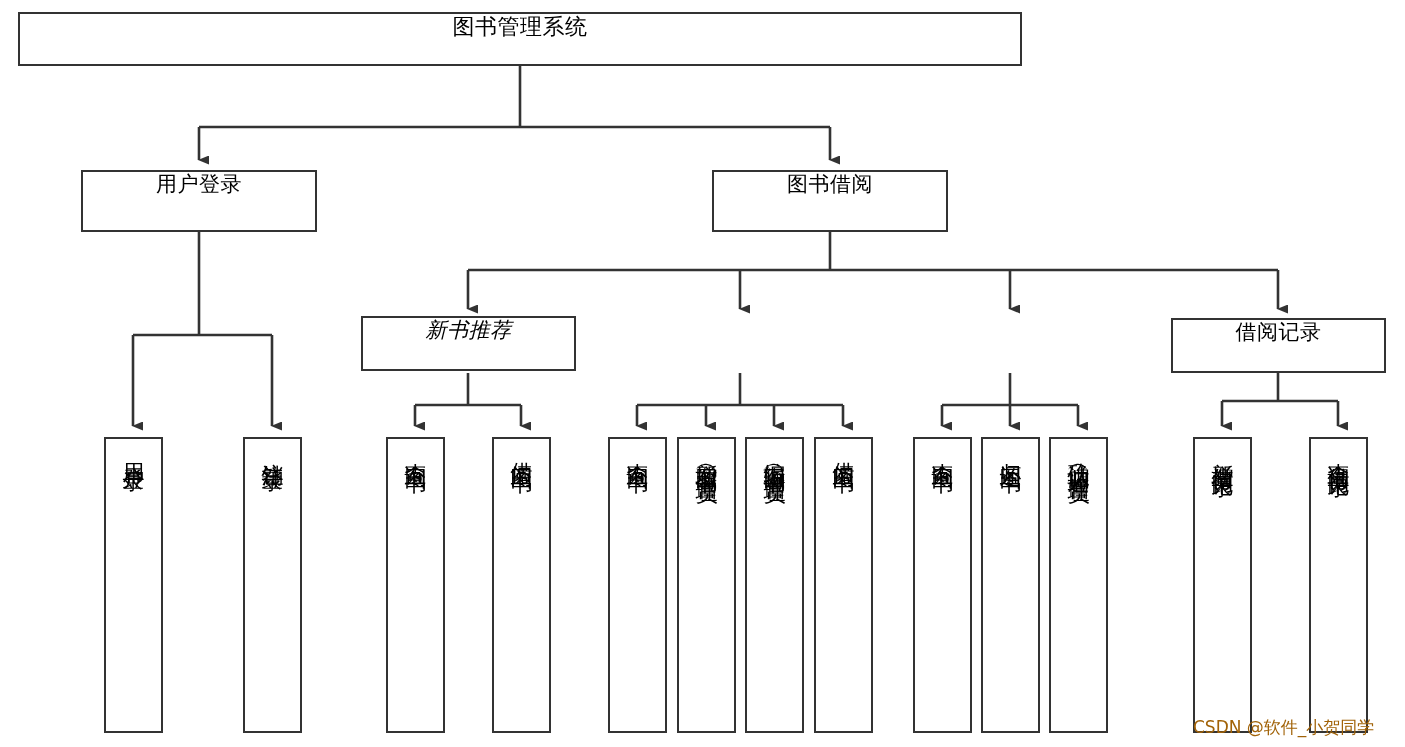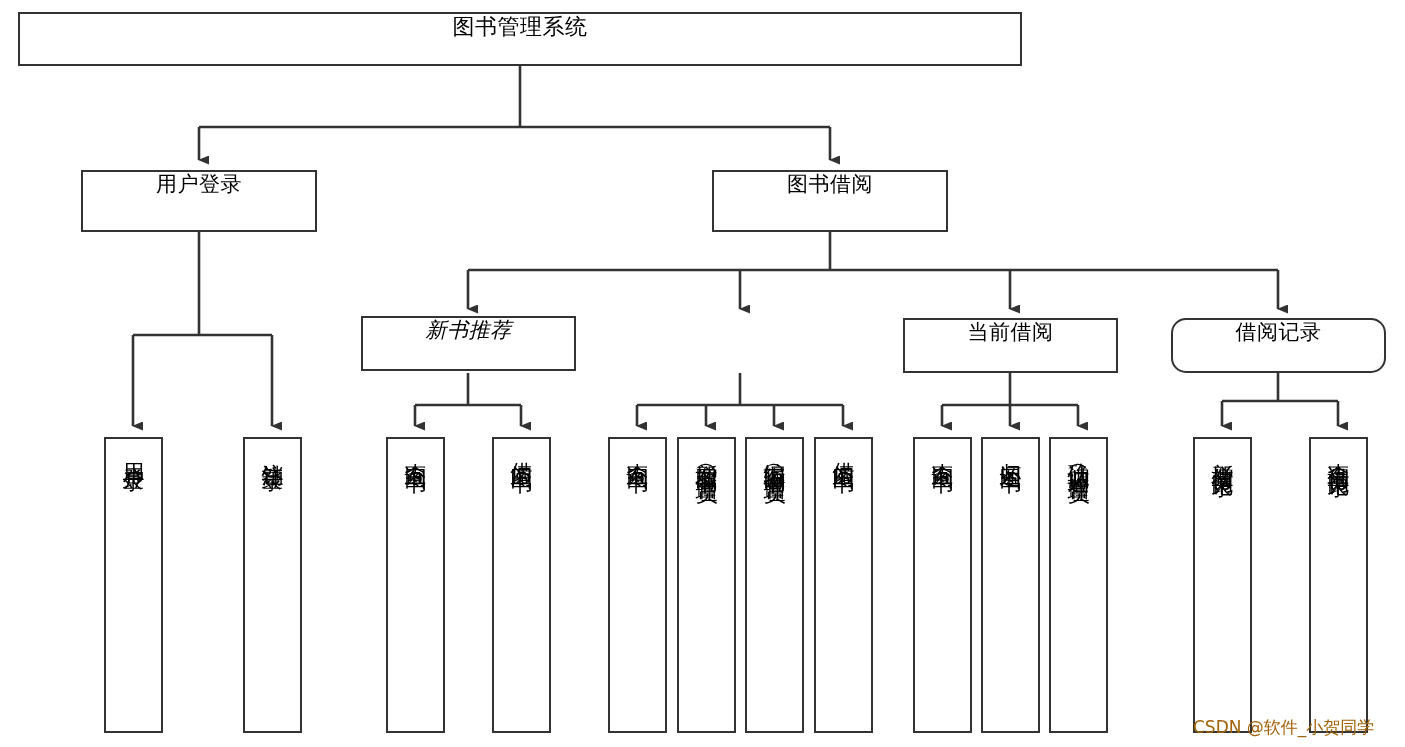--- a/index.html
+++ b/index.html
@@ -136,24 +136,21 @@
   <div class="node horiz" style="left:81px; top:170px; width:236px; height:62px;">
     <span class="node-label">用户登录</span>
   </div>
   <div class="node horiz" style="left:712px; top:170px; width:236px; height:62px;">
     <span class="node-label">图书借阅</span>
   </div>
 
   <div class="node horiz" style="left:361px; top:316px; width:215px; height:55px;font-style:italic;">
     <span class="node-label">新书推荐</span>
   </div>
-  <div class="node horiz" style="left:903px; top:318px; width:215px; height:55px;">
-    <span class="node-label">当前借阅</span>
-  </div>
-  <div class="node horiz" style="left:1171px; top:318px; width:215px; height:55px;border-radius:15px;">
+  <div class="node horiz" style="left:1171px; top:318px; width:215px; height:55px;">
     <span class="node-label">借阅记录</span>
   </div>
 
   <div class="node vert" style="left:104px; top:437px; width:59px; height:296px;">
     <span class="node-label">用户登录</span>
   </div>
   <div class="node vert" style="left:243px; top:437px; width:59px; height:296px;">
     <span class="node-label">注销登录</span>
   </div>
 

